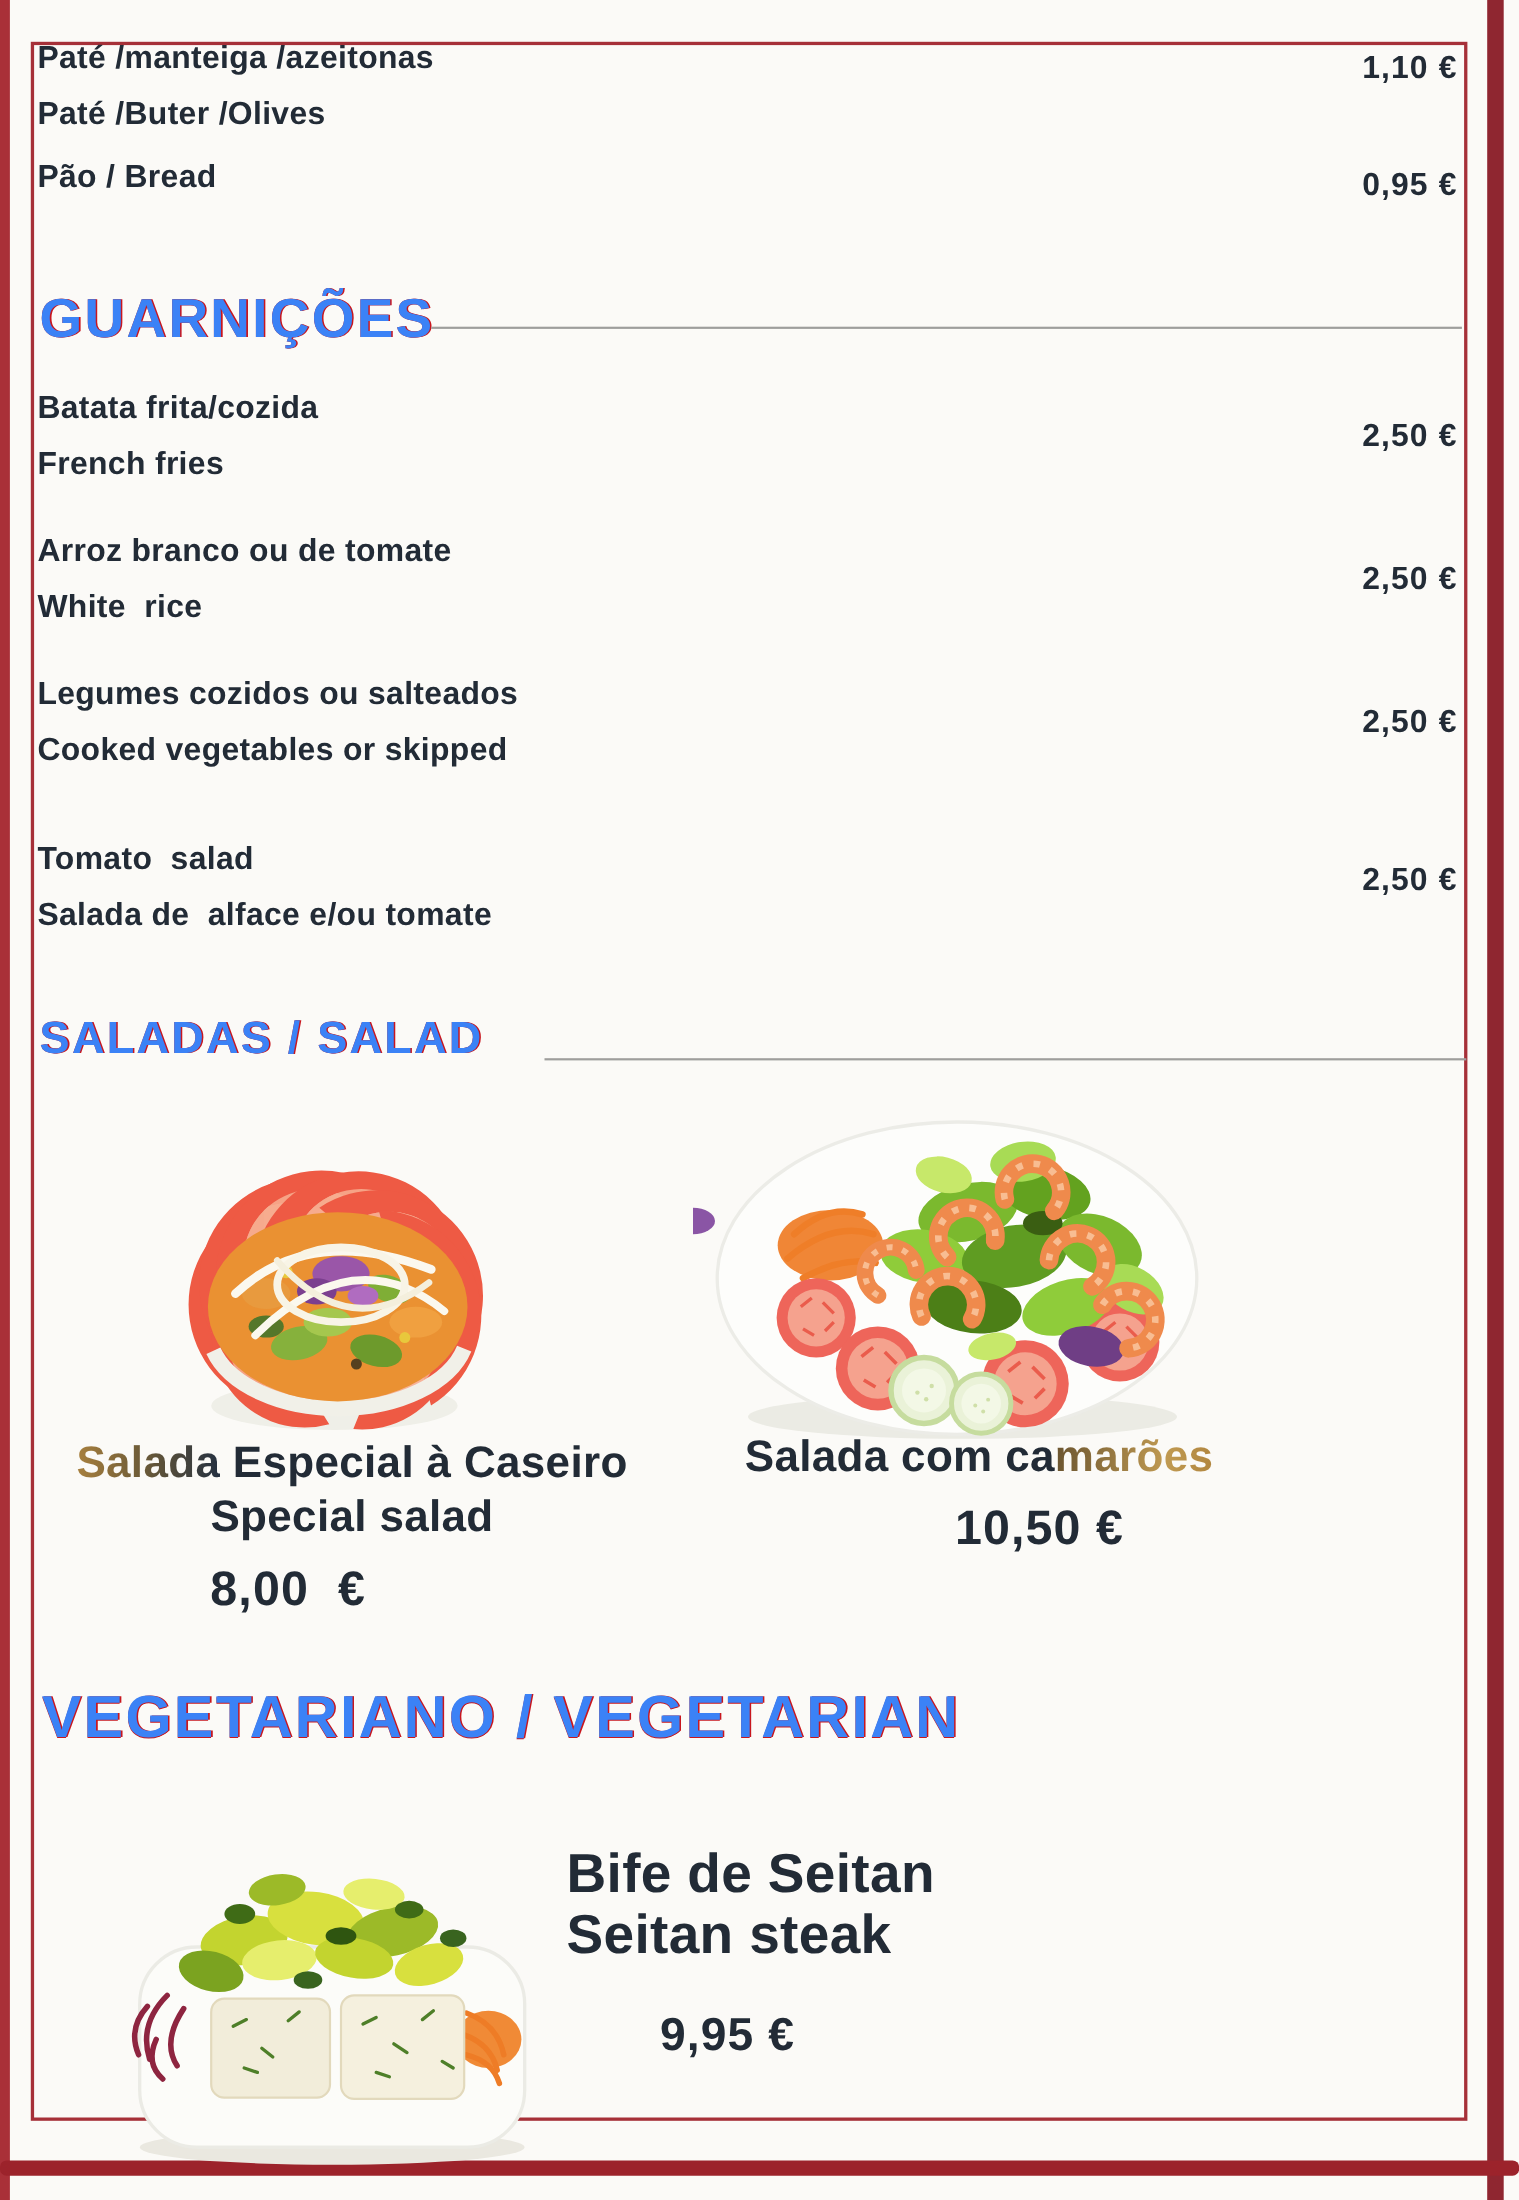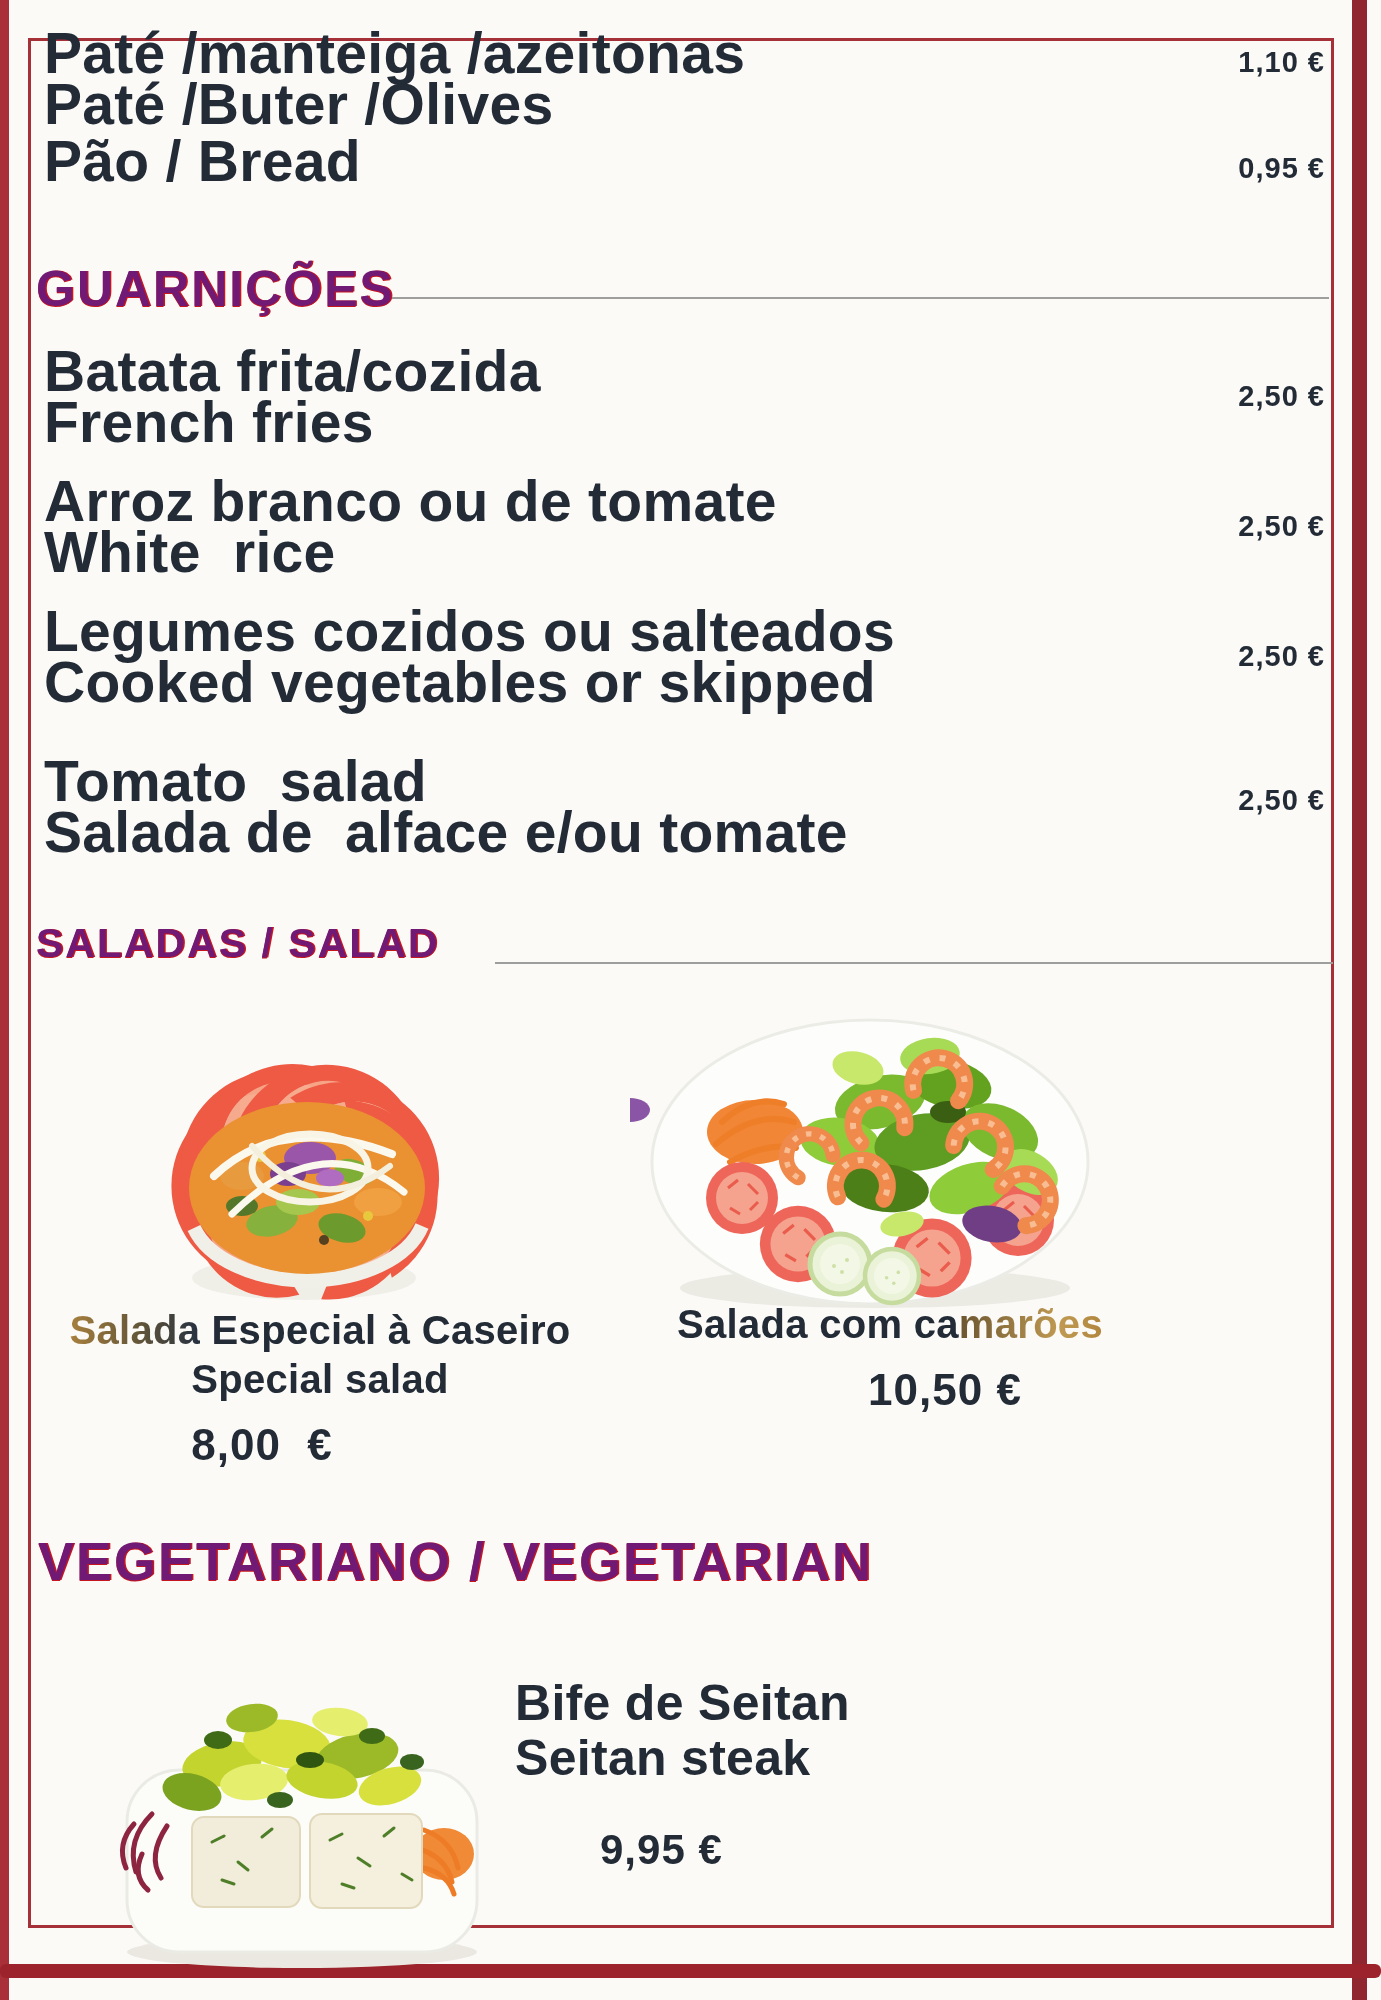--- a/index.html
+++ b/index.html
@@ -8,23 +8,23 @@
     background:#fbfaf7;overflow:hidden;
     font-family:"Liberation Sans",sans-serif;font-weight:bold;color:#222b36;
   }
   
   .band-left{position:absolute;left:0;top:0;width:9px;height:100%;background:#a93038;}
   .band-right{position:absolute;left:1352px;top:0;width:15px;height:100%;background:#8f2630;}
   .band-bottom{position:absolute;left:0;top:1964px;width:100%;height:14px;background:#9c232b;border-radius:6px;}
   .inner-frame{position:absolute;left:28px;top:38px;width:1300px;height:1884px;border:3px solid #a63038;}
 
   .txt{white-space:pre-wrap;}
-  .item{position:absolute;left:44px;font-size:57px;line-height:51px;letter-spacing:.3px;}
+  .item{position:absolute;left:34px;font-size:29px;line-height:51px;letter-spacing:.3px;}
   .price{position:absolute;right:56px;font-size:29px;letter-spacing:1px;white-space:pre-wrap;}
-  .section-title{position:absolute;left:36px;color:#701a75;font-size:50px;letter-spacing:2px;
+  .section-title{position:absolute;left:36px;color:#3b82f6;font-size:50px;letter-spacing:2px;
     text-shadow:1.4px 0 0 #c8161e, 0 .6px 0 #c8161e;}
   .rule{position:absolute;height:2px;background:#9e9e9c;}
 
   .caption{position:absolute;text-align:center;font-size:40px;line-height:49px;letter-spacing:.3px;}
   .cap-price{font-size:44px;margin-top:16px;letter-spacing:1px;white-space:pre-wrap;}
 
   .gold{color:#b1863f;}
   .gold-fade{color:#8a6a38;}
   @supports ((-webkit-background-clip:text) or (background-clip:text)){
     .gold{background:linear-gradient(90deg,#6b5530,#c09a52 70%,#b1863f);

